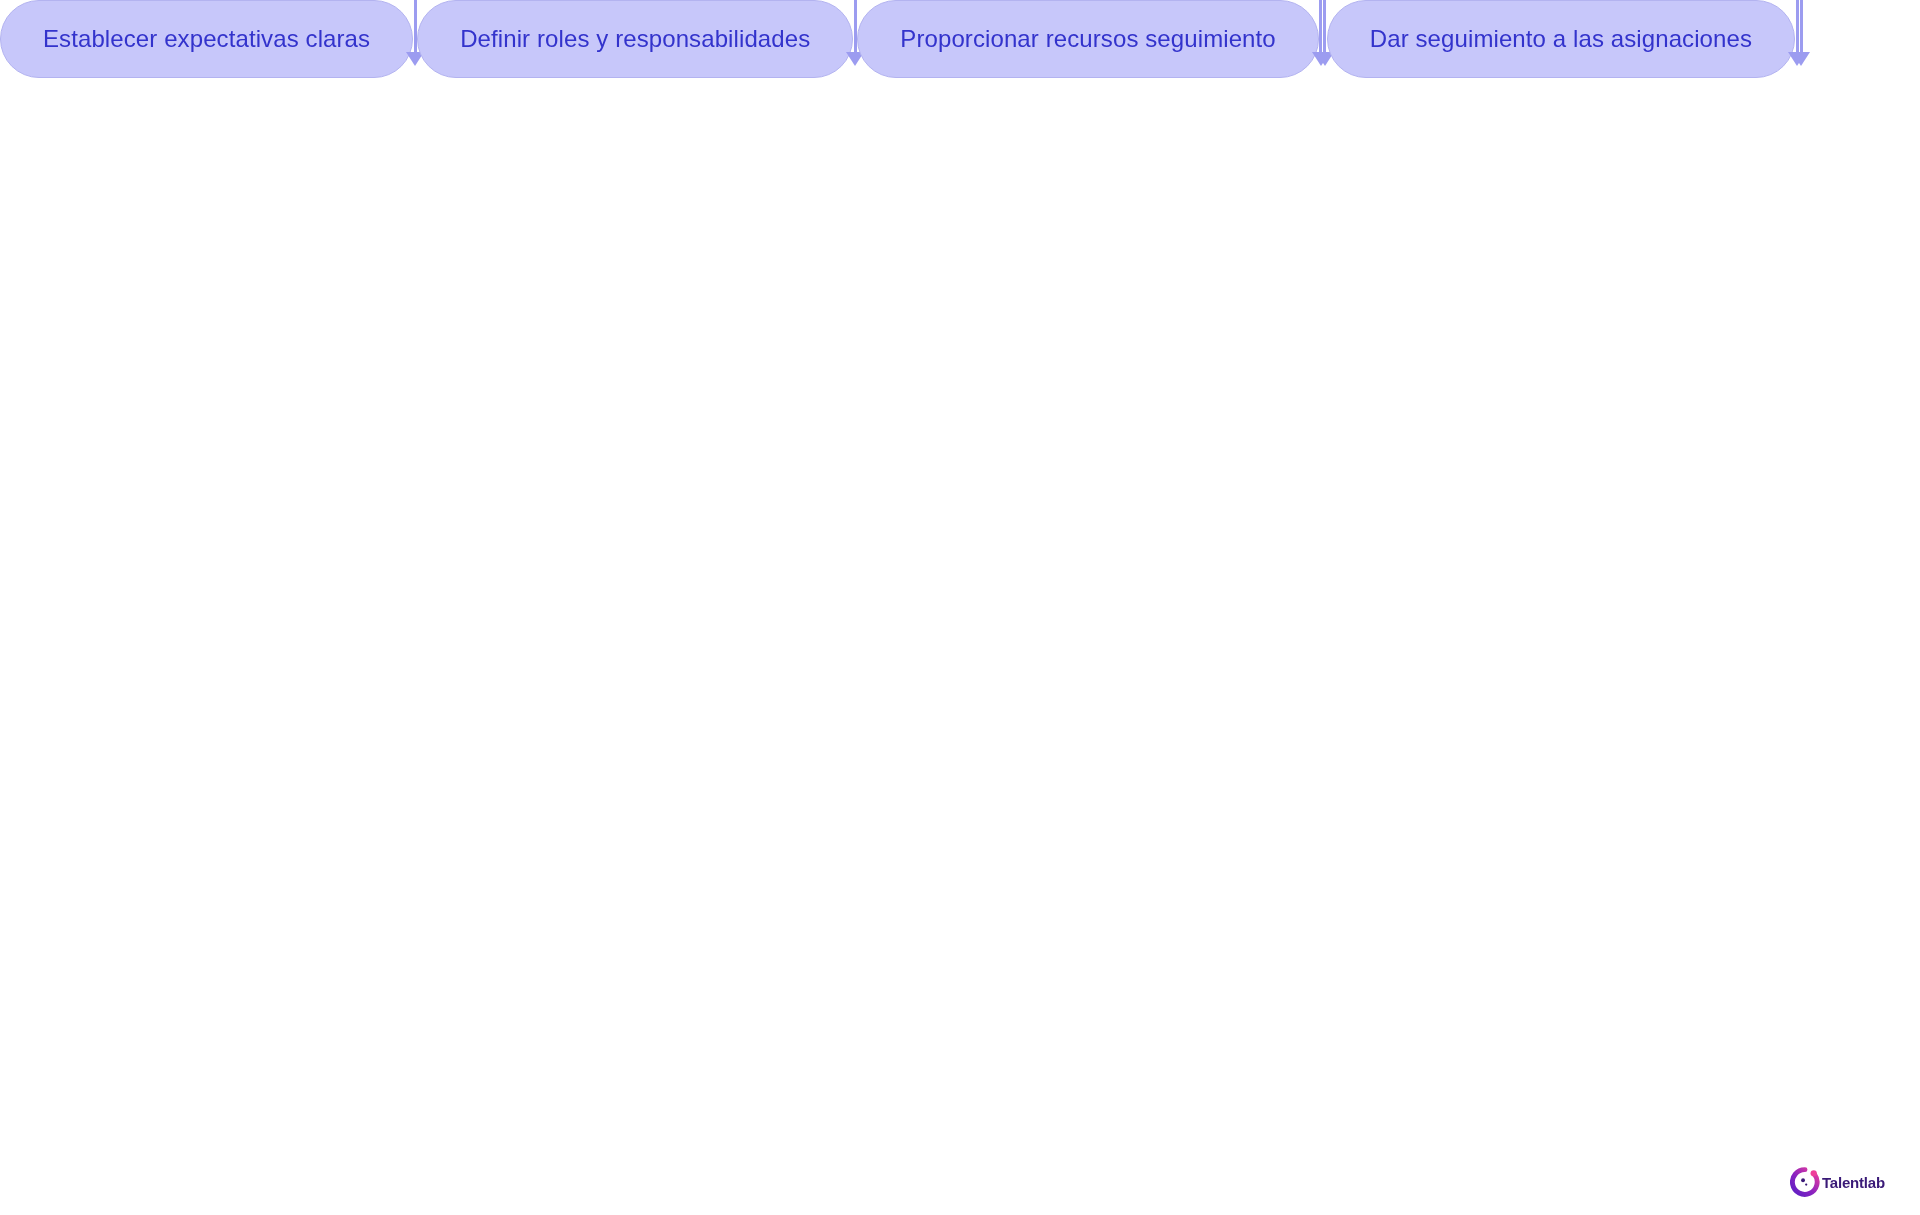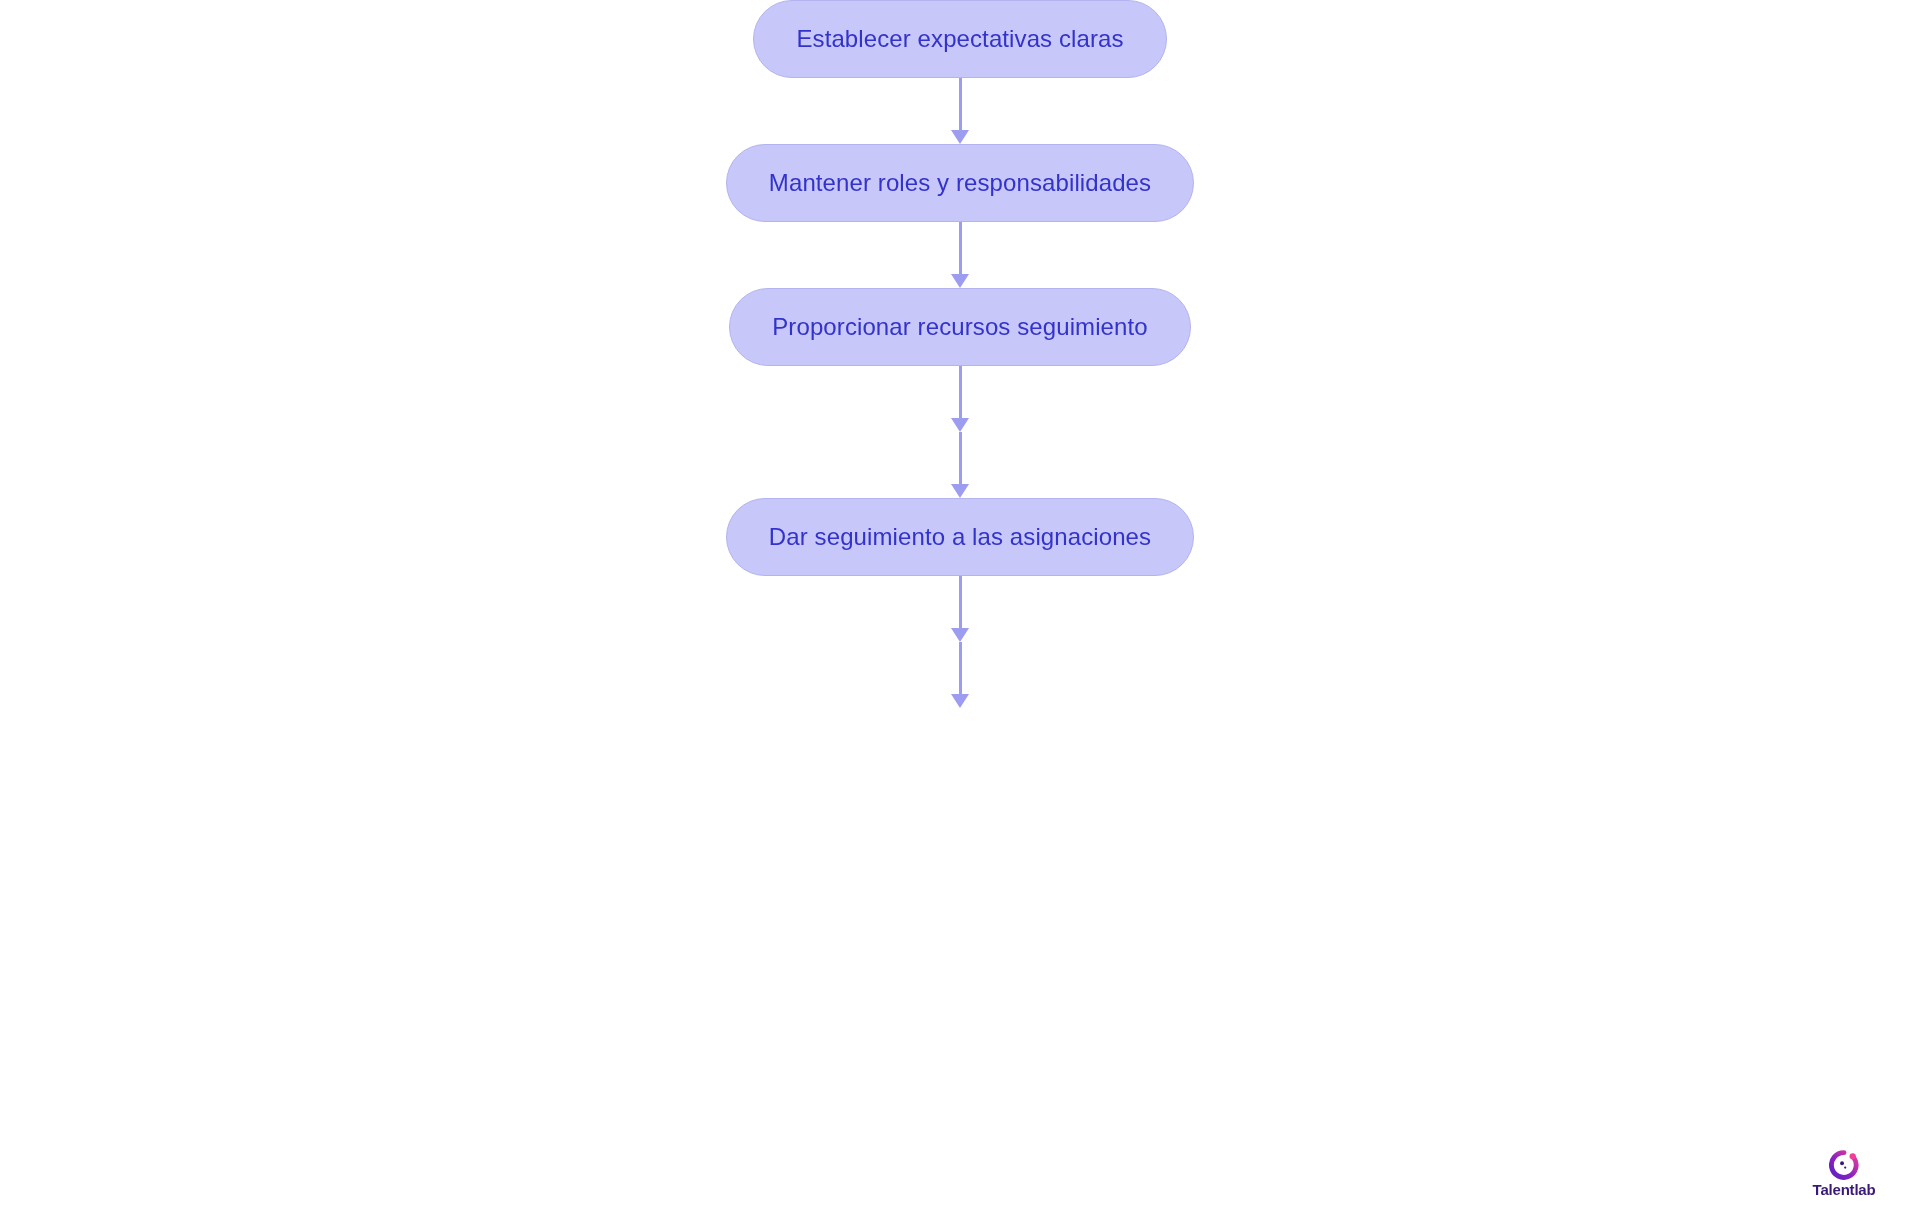--- a/index.html
+++ b/index.html
@@ -20,22 +20,22 @@
   }
 
   
   .flow {
     position: absolute;
     left: 0;
     top: 0;
     width: 1920px;
     height: 1100px;
     display: flex;
-    flex-direction: column;
-    align-items: center;
+    flex-direction: row;
+    align-items: flex-start;
   }
 
   .node {
     position: relative;
     background: #c7c7fa;
     border: 1px solid #b3b3f0;
     border-radius: 999px;
     color: #3333cc;
     font-size: 24px;
     font-weight: 400;
@@ -72,21 +72,21 @@
     margin-top: -1px;
   }
 
   
   .brand {
     position: absolute;
     right: 22px;
     bottom: 18px;
     width: 108px;
     display: flex;
-    flex-direction: column;
+    flex-direction: row;
     align-items: center;
     gap: 2px;
   }
   .brand-mark {
     width: 30px;
     height: 30px;
     display: block;
   }
   .brand-name {
     font-size: 15px;
@@ -106,21 +106,21 @@
     <div class="node">
       <span>Establecer expectativas claras</span>
     </div>
 
     <div class="connector">
       <div class="stem"></div>
       <div class="head"></div>
     </div>
 
     <div class="node">
-      <span>Mantener roles y responsabilidades</span>
+      <span>Definir roles y responsabilidades</span>
     </div>
 
     <div class="connector">
       <div class="stem"></div>
       <div class="head"></div>
     </div>
 
     <div class="node">
       <span>Proporcionar recursos seguimiento</span>
     </div>

